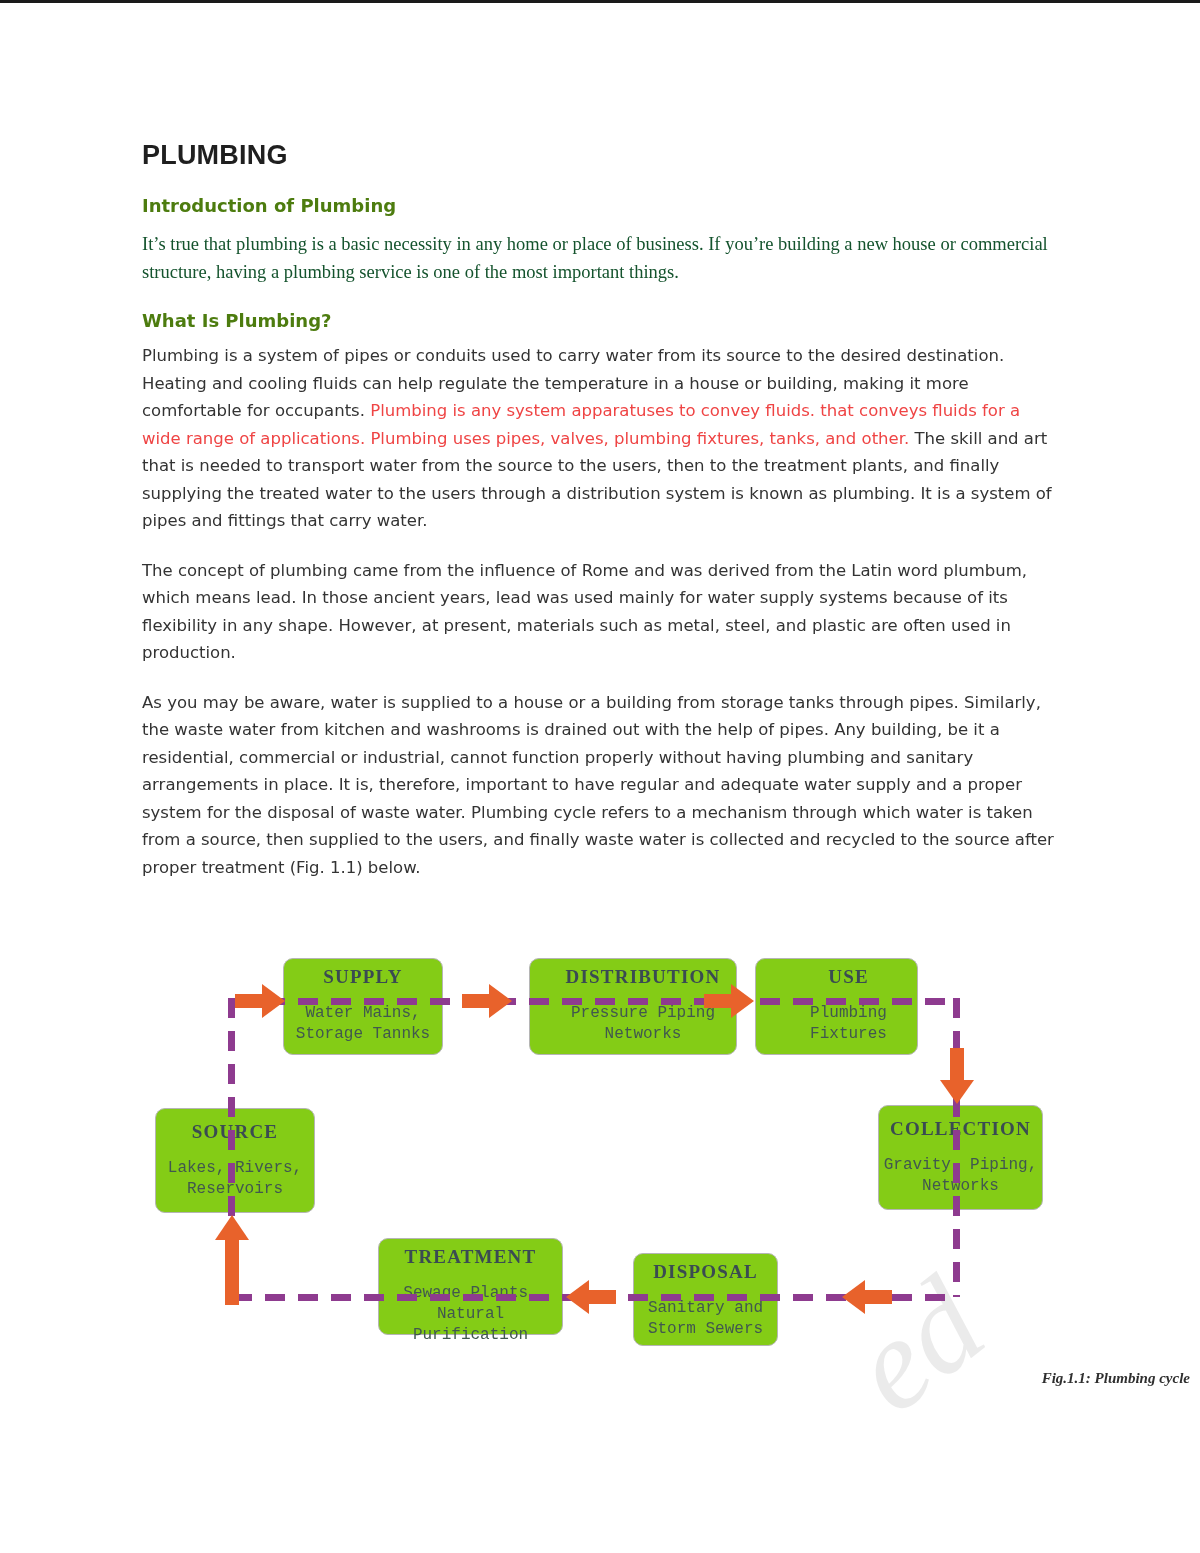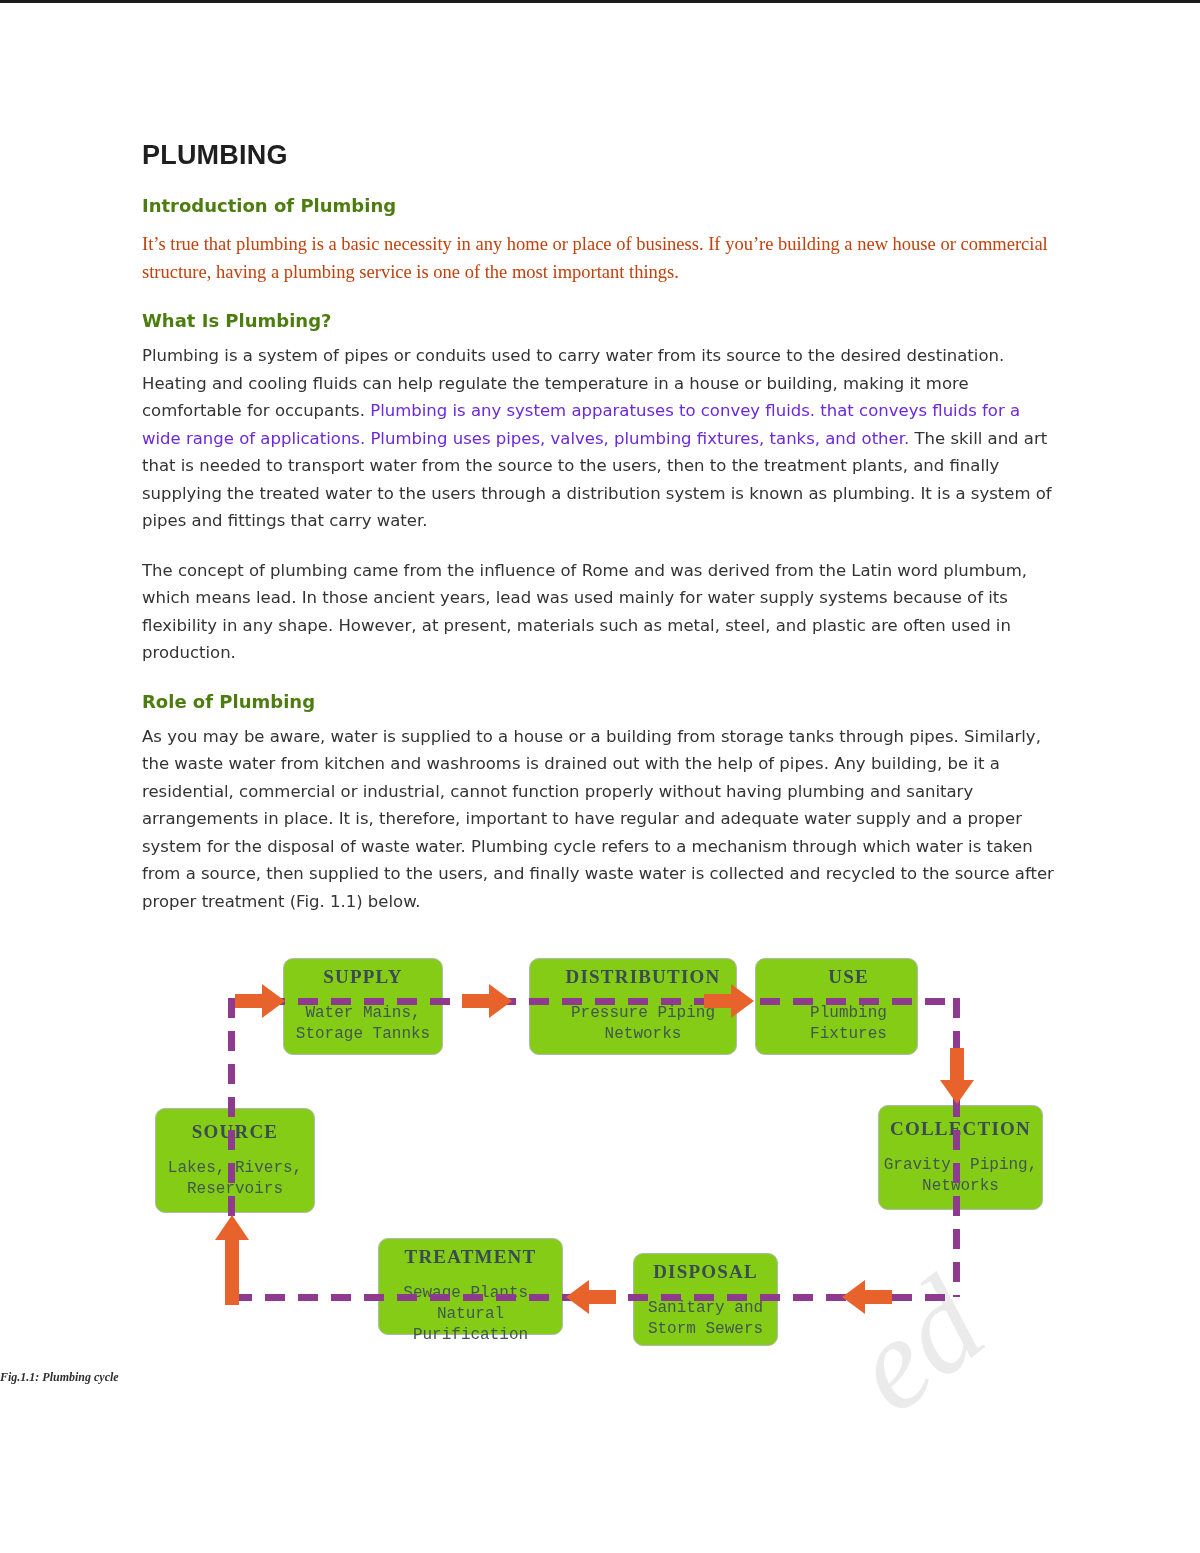--- a/index.html
+++ b/index.html
@@ -25,28 +25,28 @@
     letter-spacing:0.2px;
   }
   h2.doc-sub {
     margin:24px 0 11px 0;
     font-size:18px; font-weight:bold; color:#4d7c0f;
     font-family:"DejaVu Sans", sans-serif;
   }
   p.serif-body {
     margin:15px 0 22px 0;
     font-family:"Liberation Serif", serif;
-    font-size:18.5px; line-height:27.5px; color:#c2410c;
+    font-size:18.5px; line-height:27.5px; color:#14532d;
   }
   p.sans-body {
     margin:0 0 22px 0;
     font-family:"DejaVu Sans", sans-serif;
     font-size:16.5px; line-height:27.5px; color:#333333;
   }
-  .seg-gray { color:#6d28d9; }
+  .seg-gray { color:#ef4444; }
   .seg-dark { color:#333333; }
 
   
   .diagram {
     position:absolute; left:0; top:950px; width:1200px; height:500px;
   }
   .box {
     position:absolute; z-index:1;
     background:#84cc16;
     border:1.5px solid #b5b5b5;
@@ -87,24 +87,24 @@
   .ar-down { width:34px; height:57px; }
   .ar-down::before { content:''; position:absolute; left:10px; top:0; width:14px; height:34px; background:var(--arrow,#e8622b); }
   .ar-down::after  { content:''; position:absolute; left:0; top:32px; width:0; height:0;
     border-top:24px solid var(--arrow,#e8622b); border-left:17px solid transparent; border-right:17px solid transparent; }
   .ar-up { width:34px; height:90px; }
   .ar-up::before { content:''; position:absolute; left:10px; top:24px; width:14px; height:66px; background:var(--arrow,#e8622b); }
   .ar-up::after  { content:''; position:absolute; left:0; top:0; width:0; height:0;
     border-bottom:25px solid var(--arrow,#e8622b); border-left:17px solid transparent; border-right:17px solid transparent; }
   .caption {
     position:absolute; left:0; top:420px; width:1190px; z-index:4;
-    text-align:left;
+    text-align:right;
     font-family:"Liberation Serif", serif;
     font-style:italic; font-weight:600;
-    font-size:12px; color:#2f2f2f;
+    font-size:15px; color:#2f2f2f;
   }
   .watermark {
     position:absolute; left:855px; top:1270px; z-index:0;
     font-family:"Liberation Serif", serif; font-style:italic;
     font-size:130px; color:rgba(60,60,60,0.10);
     transform:rotate(-38deg);
     pointer-events:none;
   }
 </style>
 </head>
@@ -118,21 +118,20 @@
   <div class="content">
     <h1 class="doc-title">PLUMBING</h1>
 
     <h2 class="doc-sub">Introduction of Plumbing</h2>
     <p class="serif-body">It’s true that plumbing is a basic necessity in any home or place of business. If you’re building a new house or commercial structure, having a plumbing service is one of the most important things.</p>
 
     <h2 class="doc-sub">What Is Plumbing?</h2>
     <p class="sans-body"><span class="seg-dark">Plumbing is a system of pipes or conduits used to carry water from its source to the desired destination. Heating and cooling fluids can help regulate the temperature in a house or building, making it more comfortable for occupants. </span><span class="seg-gray">Plumbing is any system apparatuses to convey fluids. that conveys fluids for a wide range of applications. Plumbing uses pipes, valves, plumbing fixtures, tanks, and other. </span><span class="seg-dark">The skill and art that is needed to transport water from the source to the users, then to the treatment plants, and finally supplying the treated water to the users through a distribution system is known as plumbing. It is a system of pipes and fittings that carry water.</span></p>
     <p class="sans-body">The concept of plumbing came from the influence of Rome and was derived from the Latin word plumbum, which means lead. In those ancient years, lead was used mainly for water supply systems because of its flexibility in any shape. However, at present, materials such as metal, steel, and plastic are often used in production.</p>
 
-    <h2 class="doc-sub">Role of Plumbing</h2>
     <p class="sans-body">As you may be aware, water is supplied to a house or a building from storage tanks through pipes. Similarly, the waste water from kitchen and washrooms is drained out with the help of pipes. Any building, be it a residential, commercial or industrial, cannot function properly without having plumbing and sanitary arrangements in place. It is, therefore, important to have regular and adequate water supply and a proper system for the disposal of waste water. Plumbing cycle refers to a mechanism through which water is taken from a source, then supplied to the users, and finally waste water is collected and recycled to the source after proper treatment (Fig. 1.1) below.</p>
   </div>
 
   <div class="diagram">
 
     <div class="dash-h" style="left:232px; top:48px;  width:723px;"></div>
     <div class="dash-v" style="left:228px; top:48px;  height:242px;"></div>
     <div class="dash-v" style="left:953px; top:48px;  height:299px;"></div>
     <div class="dash-h" style="left:232px; top:344px; width:723px;"></div>
 

